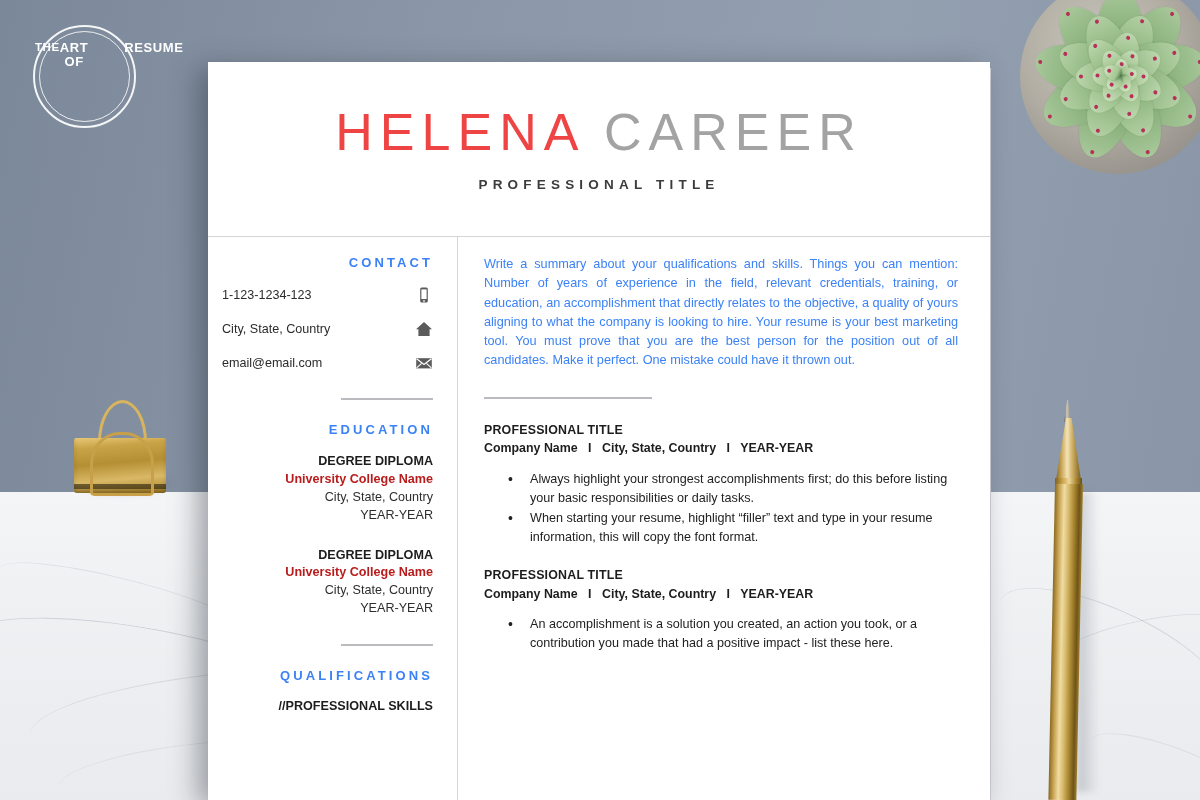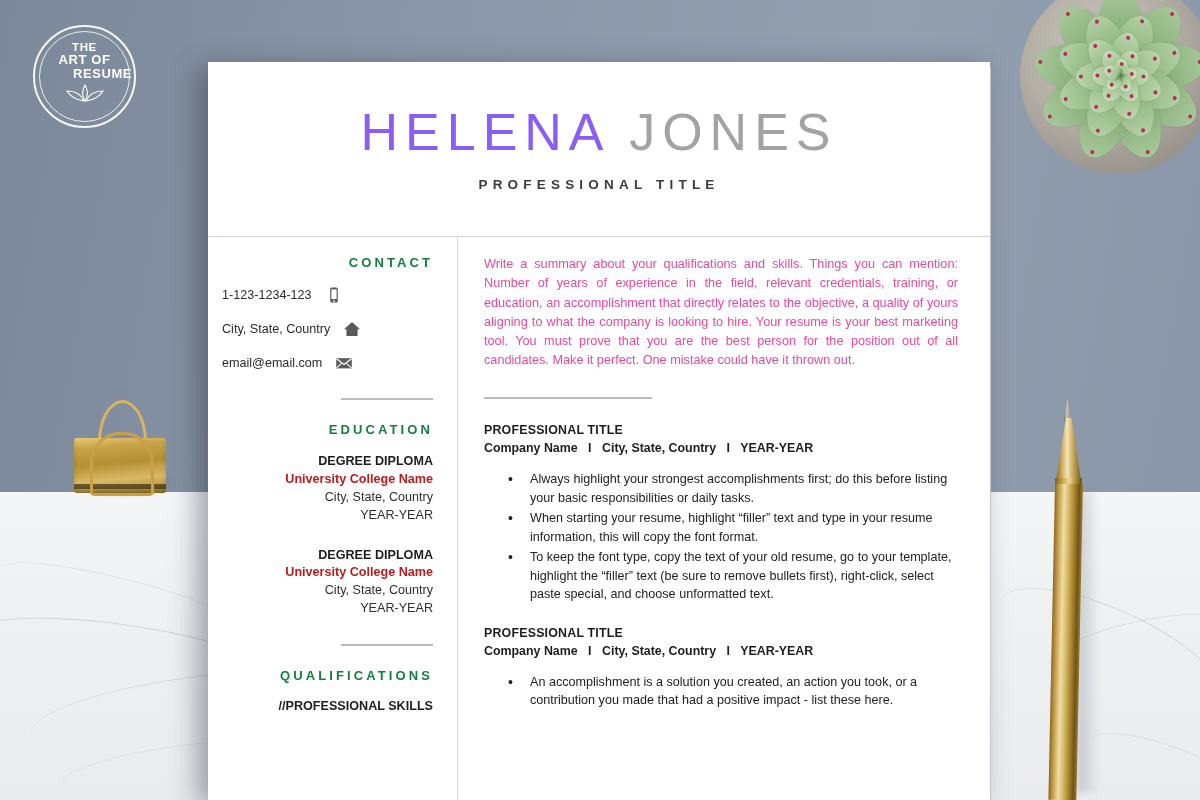--- a/index.html
+++ b/index.html
@@ -51,22 +51,21 @@
 
   
   .logo {
     position: absolute;
     left: 33px; top: 25px;
     width: 103px; height: 103px;
     border-radius: 50%;
     border: 2px solid rgba(255,255,255,0.92);
     box-sizing: border-box;
     display: flex;
-    flex-direction: column;
-    align-items: center;
+    flex-direction: row;
     justify-content: flex-start;
     padding-top: 14px;
   }
   .logo::before {
     content: "";
     position: absolute;
     left: 4px; top: 4px; right: 4px; bottom: 4px;
     border-radius: 50%;
     border: 1px solid rgba(255,255,255,0.85);
   }
@@ -219,21 +218,21 @@
     border-bottom: 1px solid #d3d5d9;
     box-sizing: border-box;
   }
   .name {
     font-size: 52px;
     font-weight: 300;
     letter-spacing: 7px;
     white-space: nowrap;
     line-height: 1;
   }
-  .name .first { color: #8b5cf6; }
+  .name .first { color: #ef4444; }
   .name .last  { color: #a3a3a3; }
   .prof-title {
     margin-top: 19px;
     font-size: 13.5px;
     font-weight: bold;
     letter-spacing: 5.2px;
     color: #3c3c3c;
   }
 
   .card-body {
@@ -250,38 +249,38 @@
   .col-right {
     flex: 1;
     box-sizing: border-box;
     padding: 18px 32px 0 26px;
   }
 
   .sec-head {
     font-size: 13px;
     font-weight: bold;
     letter-spacing: 3.1px;
-    color: #15803d;
+    color: #3b82f6;
     margin: 0 0 16px 0;
   }
   .col-right .sec-head { letter-spacing: 2.6px; margin-bottom: 14px; }
 
   .rule {
     height: 0;
     border-top: 2px solid #b9bbbf;
     margin: 26px 0 22px auto;
   }
   .rule-left  { width: 92px; }
   .rule-right { width: 168px; margin-left: 0; margin-right: auto; }
 
   
   .contact-row {
     display: flex;
     align-items: center;
-    justify-content: flex-start;
+    justify-content: space-between;
     gap: 13px;
     margin-bottom: 16px;
   }
   .contact-text {
     font-size: 12.6px;
     color: #2b2b2b;
   }
   .c-icon { width: 18px; height: 18px; flex: 0 0 18px; }
 
   
@@ -291,21 +290,21 @@
   .edu-loc  { font-size: 12.6px; color: #2e2e2e; line-height: 1.42; }
   .edu-year { font-size: 12.6px; color: #2e2e2e; line-height: 1.42; }
 
   .qual-sub  { font-size: 12.6px; font-weight: bold; color: #1d1d1d; margin-bottom: 14px; }
   .qual-item { font-size: 12.6px; color: #2e2e2e; line-height: 1.5; }
 
   
   .summary {
     font-size: 12.7px;
     line-height: 1.52;
-    color: #ec4899;
+    color: #3b82f6;
     text-align: justify;
     margin: 0;
   }
   .job { margin-bottom: 4px; }
   .job-title {
     font-size: 12.4px;
     font-weight: bold;
     color: #1d1d1d;
     letter-spacing: 0.2px;
     line-height: 1.5;
@@ -420,21 +419,21 @@
     <path d="M22 17 C14 16 8 12 5 7 C12 7 19 10 22 17 Z" fill="none" stroke="#ffffff" stroke-width="1.1"></path>
     <path d="M24 17 C32 16 38 12 41 7 C34 7 27 10 24 17 Z" fill="none" stroke="#ffffff" stroke-width="1.1"></path>
   </svg>
 </div>
 
 <div class="card-stack"></div>
 <div class="card">
 
   <div class="card-header">
     <div class="name">
-      <span class="first">HELENA</span><span> </span><span class="last">JONES</span>
+      <span class="first">HELENA</span><span> </span><span class="last">CAREER</span>
     </div>
     <div class="prof-title">PROFESSIONAL TITLE</div>
   </div>
 
   <div class="card-body">
 
     <div class="col-left">
 
       <div class="sec-head">CONTACT</div>
 
@@ -500,21 +499,20 @@
           <span>Company Name</span>
           <span class="sep">I</span>
           <span>City, State, Country</span>
           <span class="sep">I</span>
           <span>YEAR-YEAR</span>
         </div>
       </div>
       <ul class="bullets">
         <li>Always highlight your strongest accomplishments first; do this before listing your basic responsibilities or daily tasks.</li>
         <li>When starting your resume, highlight “filler” text and type in your resume information, this will copy the font format.</li>
-        <li>To keep the font type, copy the text of your old resume, go to your template, highlight the “filler” text (be sure to remove bullets first), right-click, select paste special, and choose unformatted text.</li>
       </ul>
 
       <div class="job">
         <div class="job-title">PROFESSIONAL TITLE</div>
         <div class="job-meta">
           <span>Company Name</span>
           <span class="sep">I</span>
           <span>City, State, Country</span>
           <span class="sep">I</span>
           <span>YEAR-YEAR</span>

